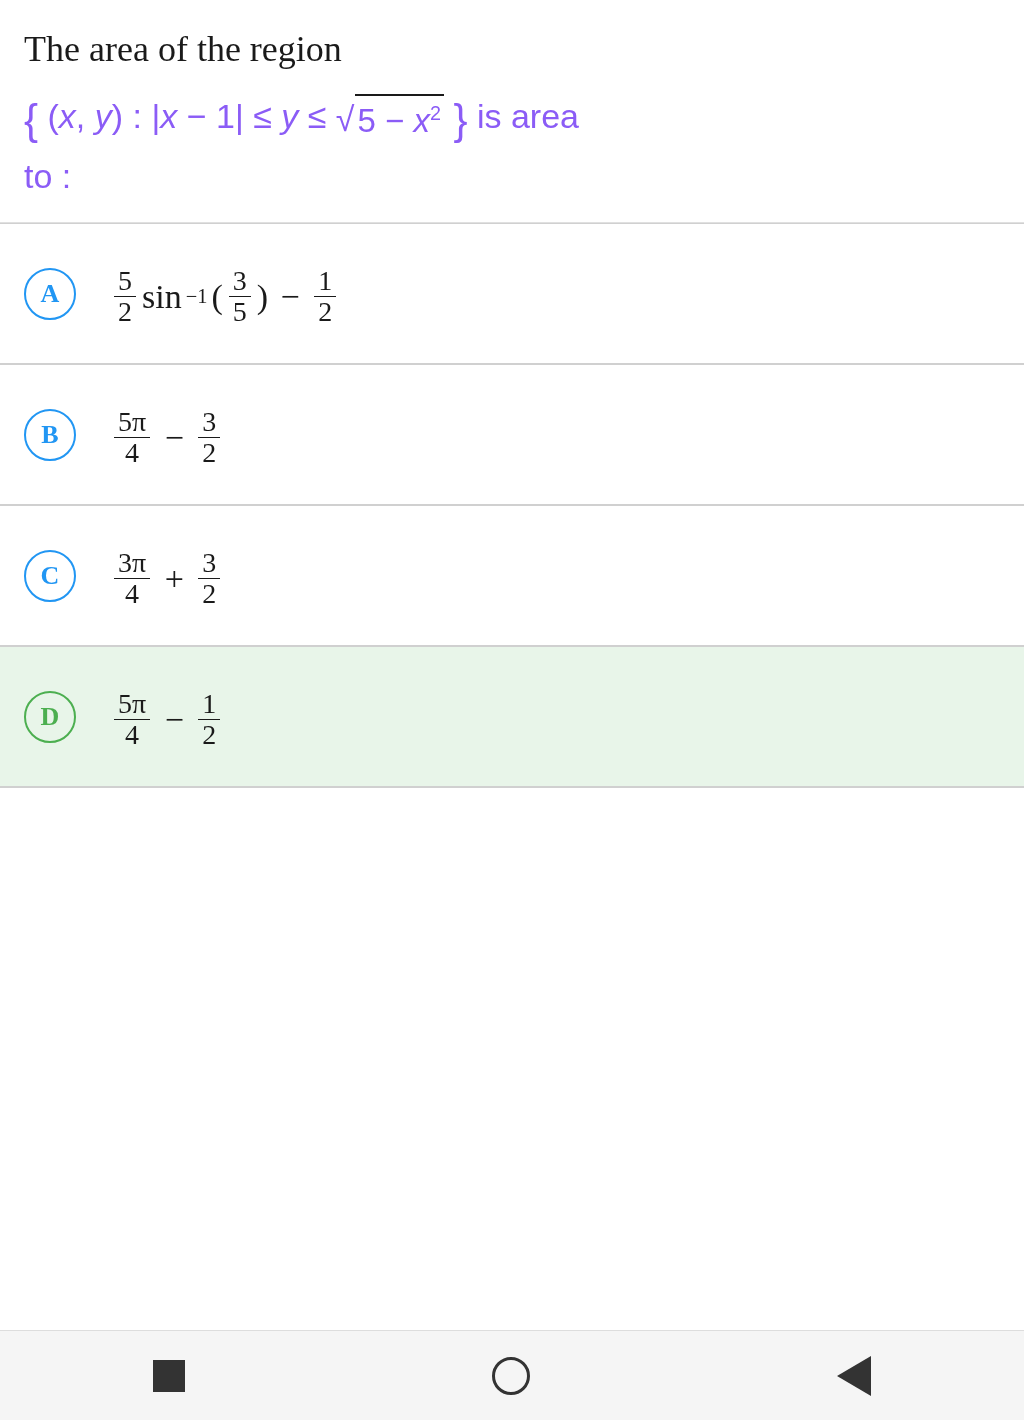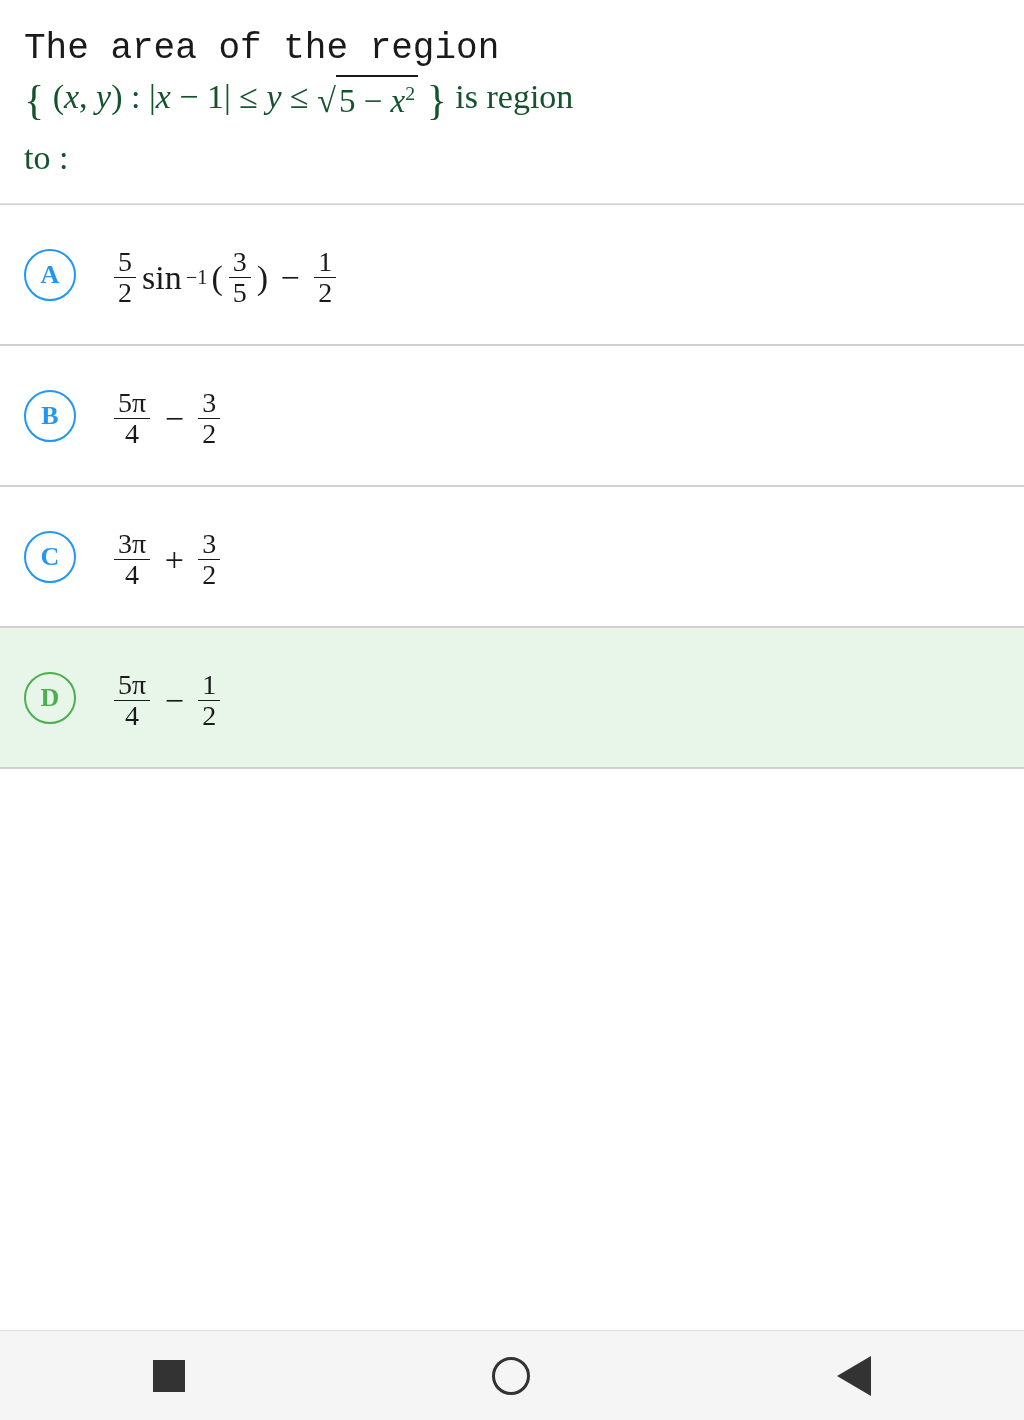--- a/index.html
+++ b/index.html
@@ -19,28 +19,29 @@
     .question-section {
       padding: 28px 24px 20px 24px;
       background: #ffffff;
       border-bottom: 1px solid #e0e0e0;
     }
 
     .question-title {
       font-size: 36px;
       font-weight: normal;
       color: #1a1a1a;
-      font-family: Liberation Mono, monospace;
+      margin-bottom: 18px;
+      font-family: Liberation Serif, serif;
     }
 
     .question-body {
       font-size: 34px;
-      color: #14532d;
+      color: #8b5cf6;
       line-height: 1.5;
-      font-family: Liberation Serif, serif;
+      font-family: Liberation Sans, sans-serif;
     }
 
     .divider {
       height: 1px;
       background: #d0d0d0;
     }
 
     .options-container {
       background: #ffffff;
     }
@@ -181,21 +182,21 @@
   <div class="question-body">
     <span class="big-brace">{</span>
     <span>
       (<i>x</i>, <i>y</i>) : |<i>x</i> − 1| ≤ <i>y</i> ≤
       <span class="sqrt-container">
         <span class="sqrt-symbol">√</span>
           <span class="sqrt-content">5 − <i>x</i><sup>2</sup></span>
       </span>
     </span>
     <span class="big-brace">}</span>
-    <span> is region</span>
+    <span> is area</span>
     <br>
     <span>to :</span>
   </div>
 </div>
 
 <div class="divider"></div>
 
 <div class="options-container">
 
   <div class="option-row">

